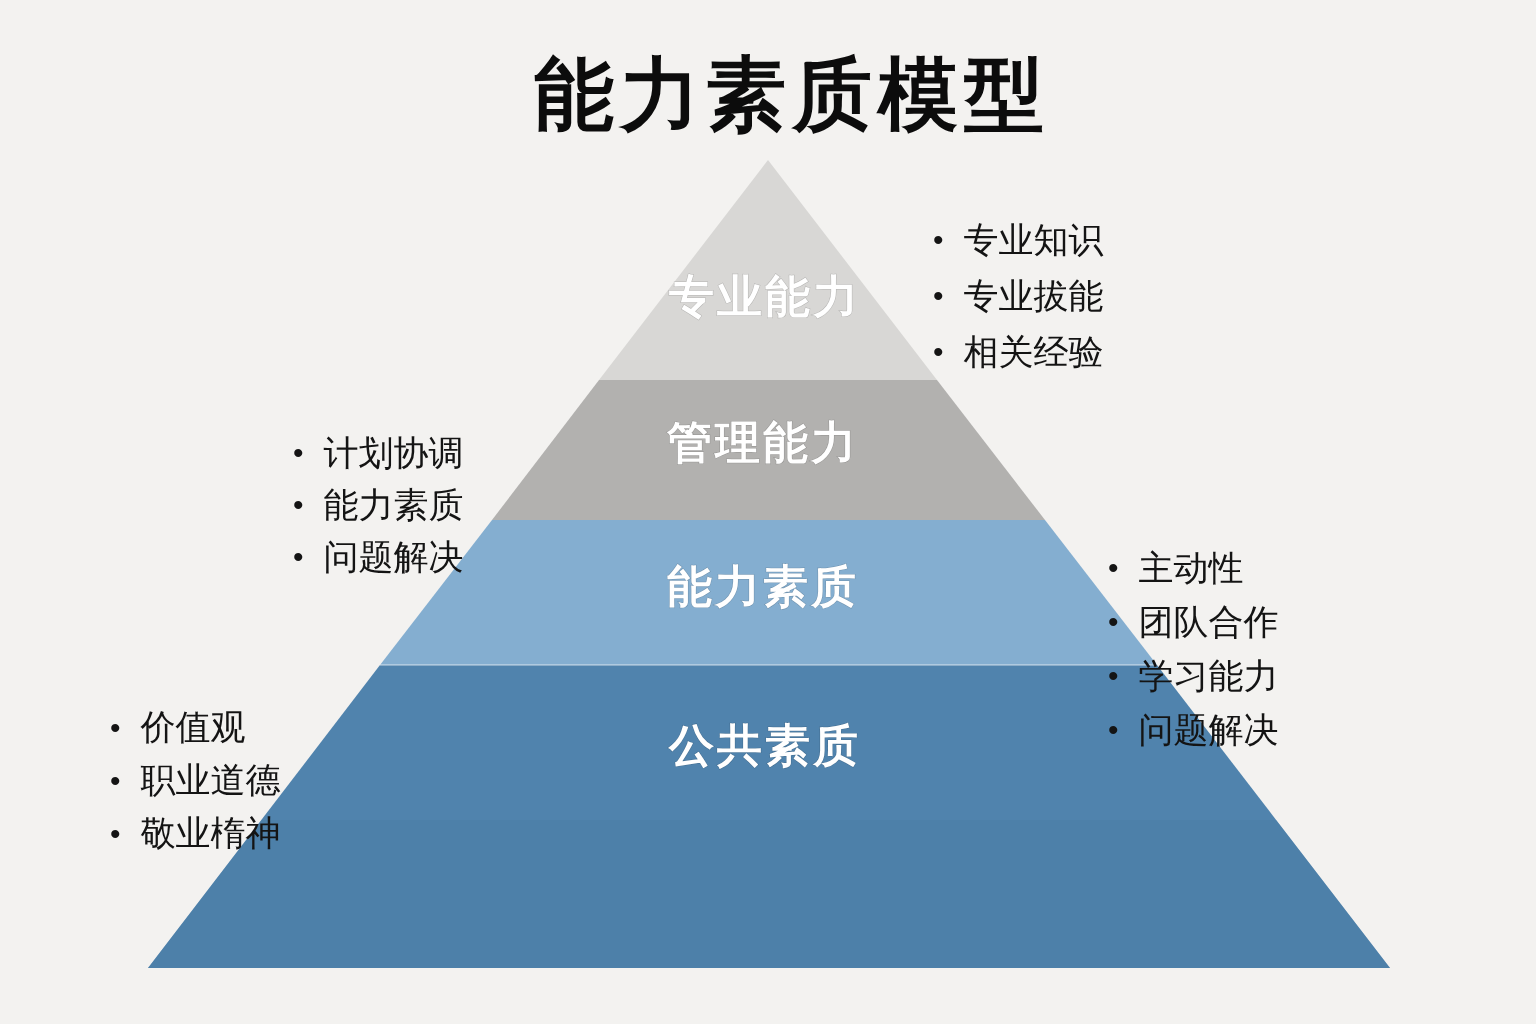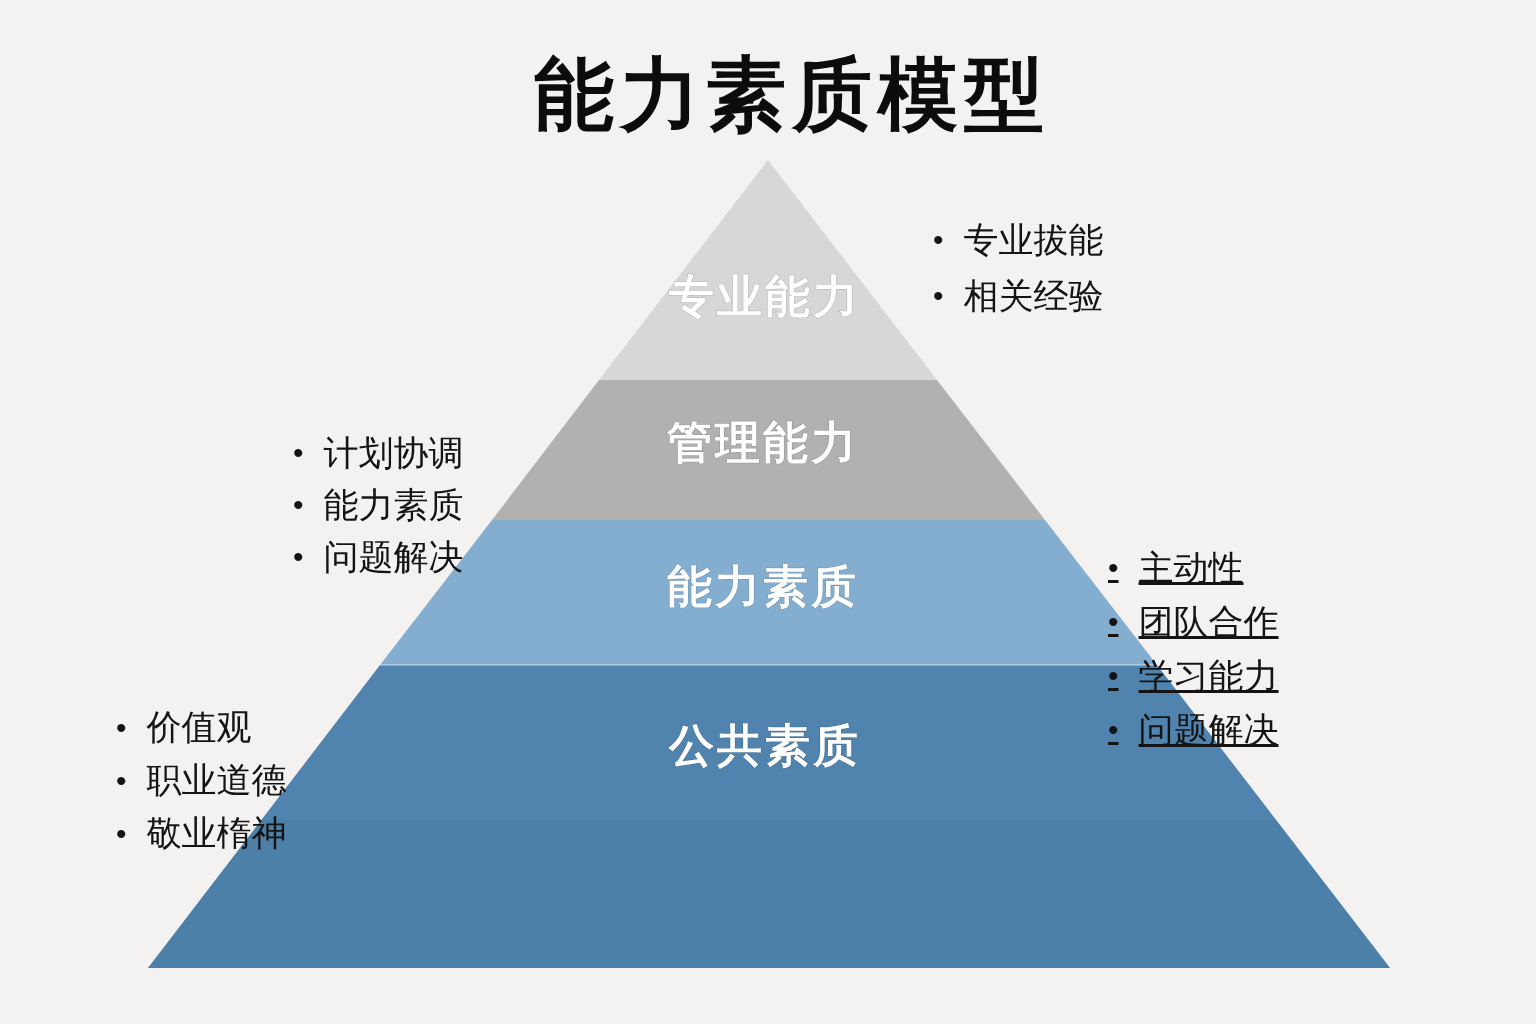--- a/index.html
+++ b/index.html
@@ -57,23 +57,23 @@
   .anno .item::before {
     content: "•";
     font-size: 30px;
     margin-right: 20px;
     color: #141414;
   }
   .anno-professional { left: 933px; top: 212px; }
   .anno-professional .item { height: 56px; }
   .anno-management   { left: 293px; top: 427px; }
   .anno-management   .item { height: 52px; }
-  .anno-competency   { left: 1108px; top: 541px; text-decoration: underline; }
+  .anno-competency   { left: 1108px; top: 541px; }
   .anno-competency   .item { height: 54px; }
-  .anno-general      { left: 116px; top: 701px; }
+  .anno-general      { left: 110px; top: 701px; }
   .anno-general      .item { height: 53px; }
 </style>
 </head>
 <body>
 
 <div class="title">能力素质模型</div>
 
 <svg class="stage" width="1536" height="1024" viewBox="0 0 1536 1024" xmlns="http://www.w3.org/2000/svg">
 
   <polygon points="768,160 937,380 599,380" fill="#d8d7d5"></polygon>
@@ -88,20 +88,21 @@
 
   <line x1="380" y1="665" x2="1157" y2="665" stroke="rgba(255,255,255,0.35)" stroke-width="2"></line>
 
   <text class="layer-label" x="765" y="312" text-anchor="middle">专业能力</text>
   <text class="layer-label" x="763" y="458" text-anchor="middle">管理能力</text>
   <text class="layer-label" x="763" y="602" text-anchor="middle">能力素质</text>
   <text class="layer-label" x="765" y="761" text-anchor="middle">公共素质</text>
 </svg>
 
 <div class="anno anno-professional">
+  <div class="item">专业知识</div>
   <div class="item">专业拔能</div>
   <div class="item">相关经验</div>
 </div>
 
 <div class="anno anno-management">
   <div class="item">计划协调</div>
   <div class="item">能力素质</div>
   <div class="item">问题解决</div>
 </div>
 

